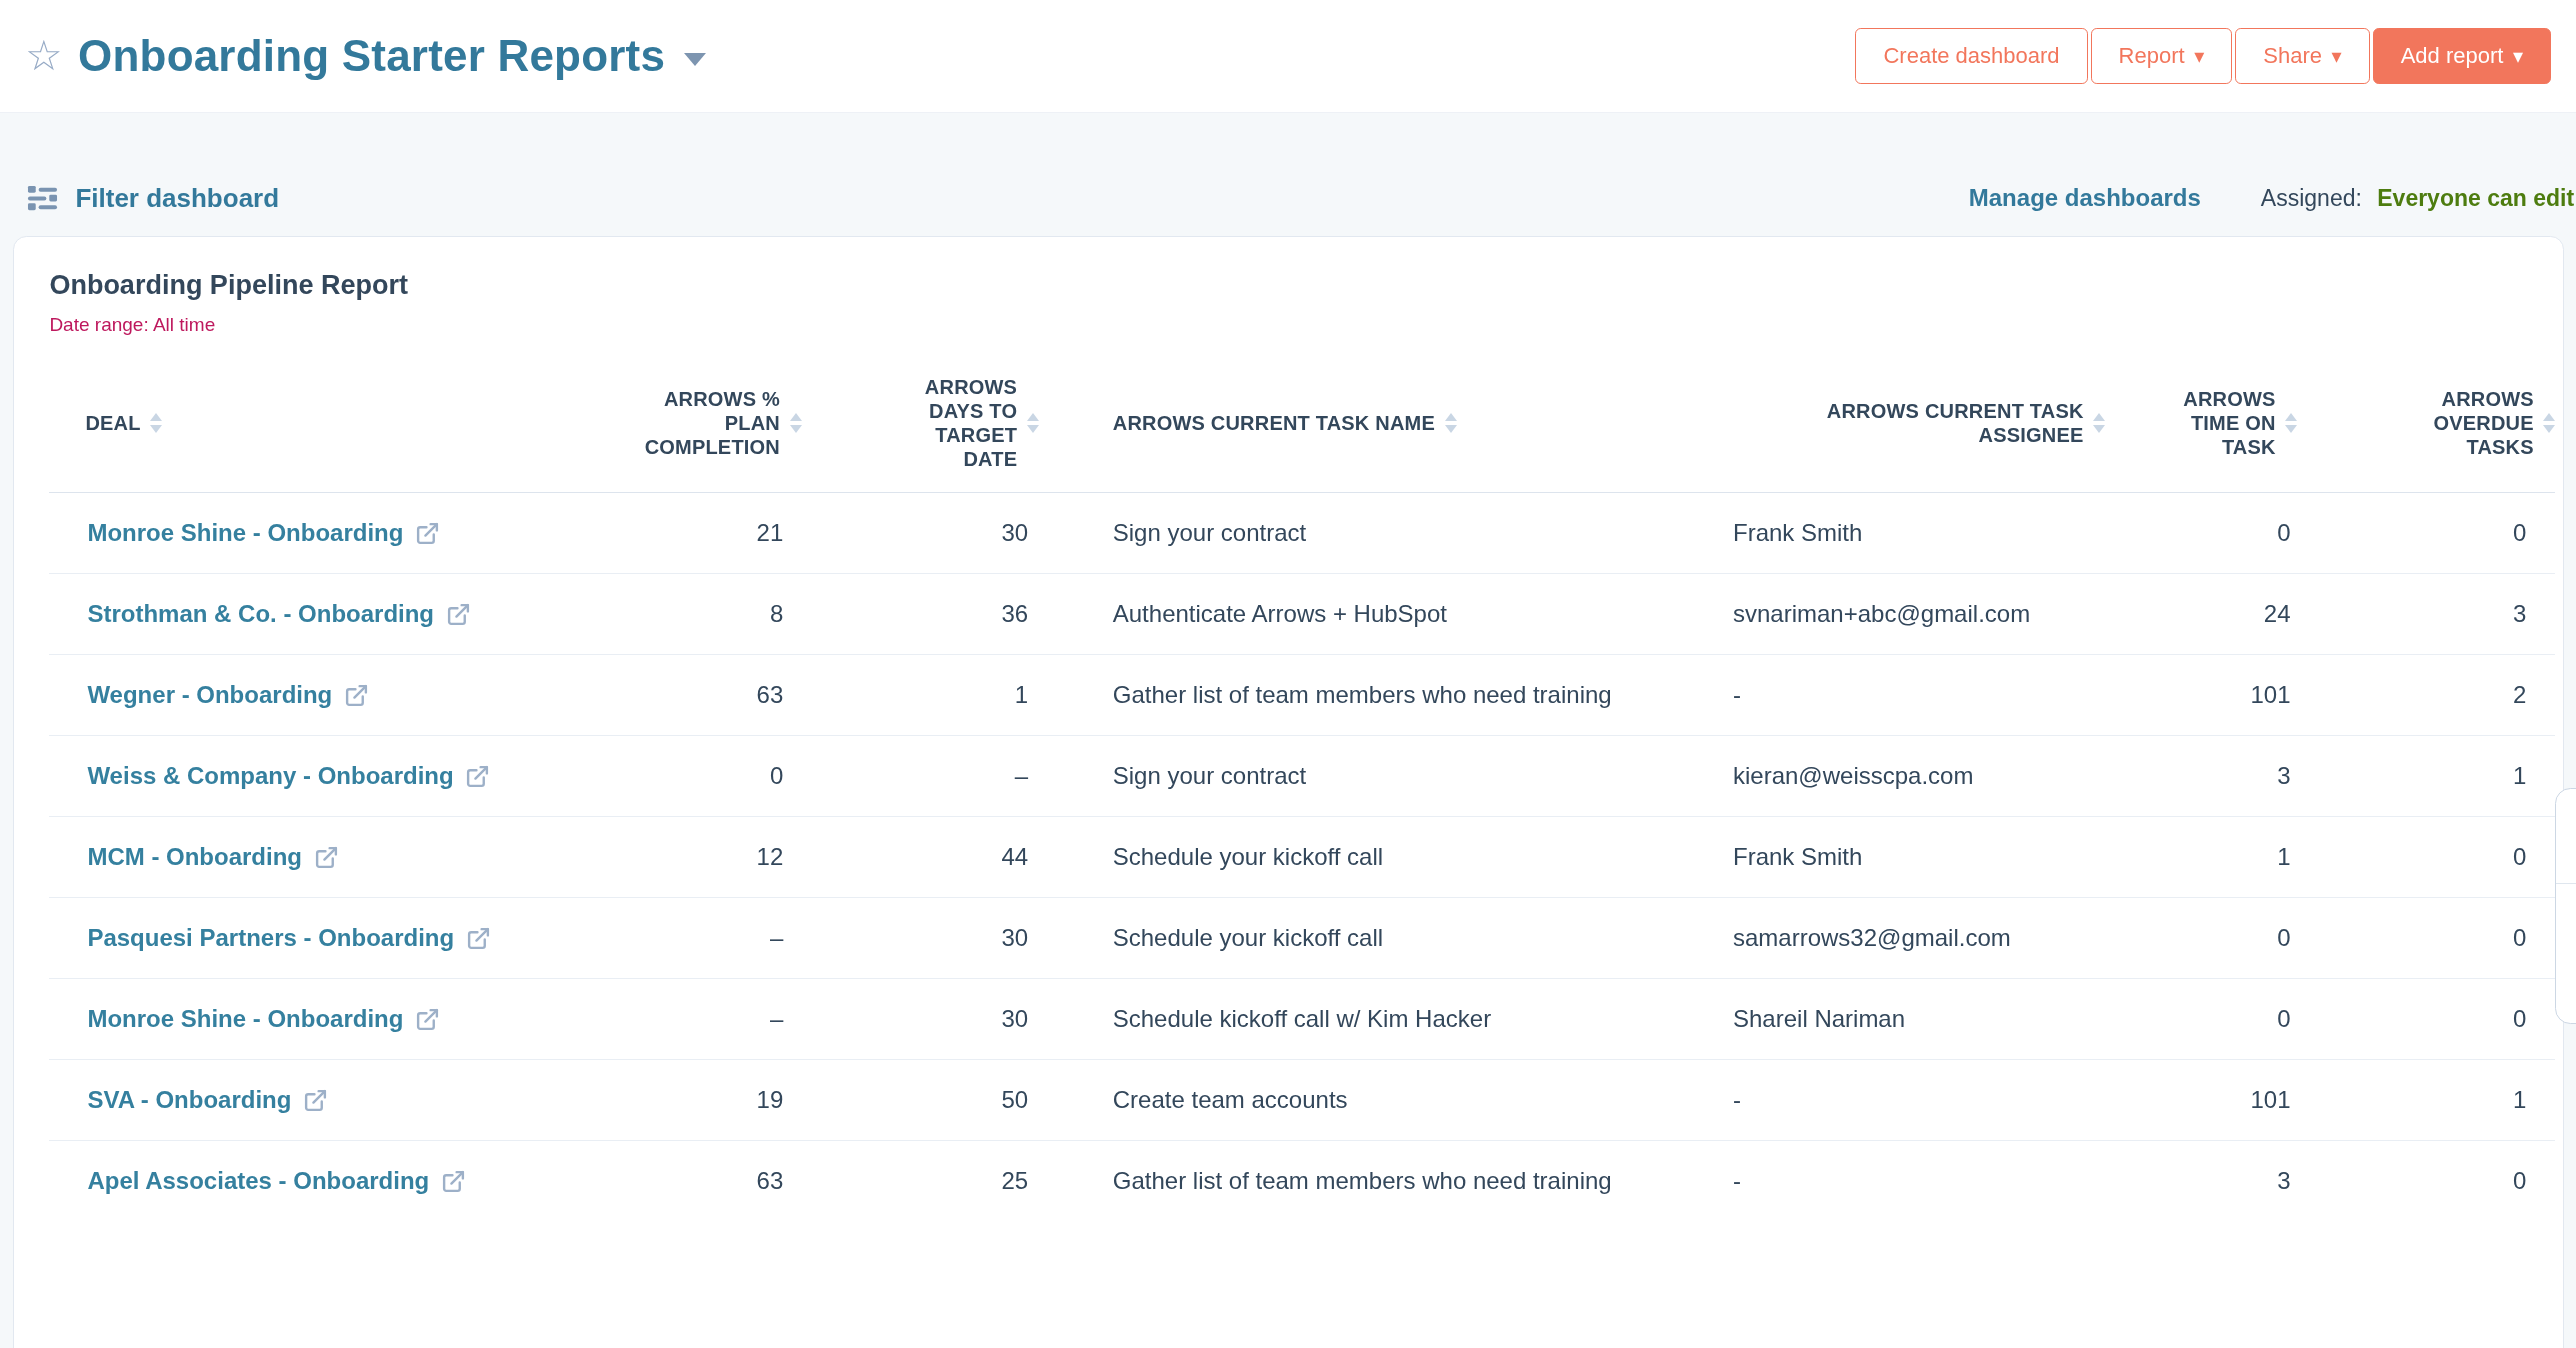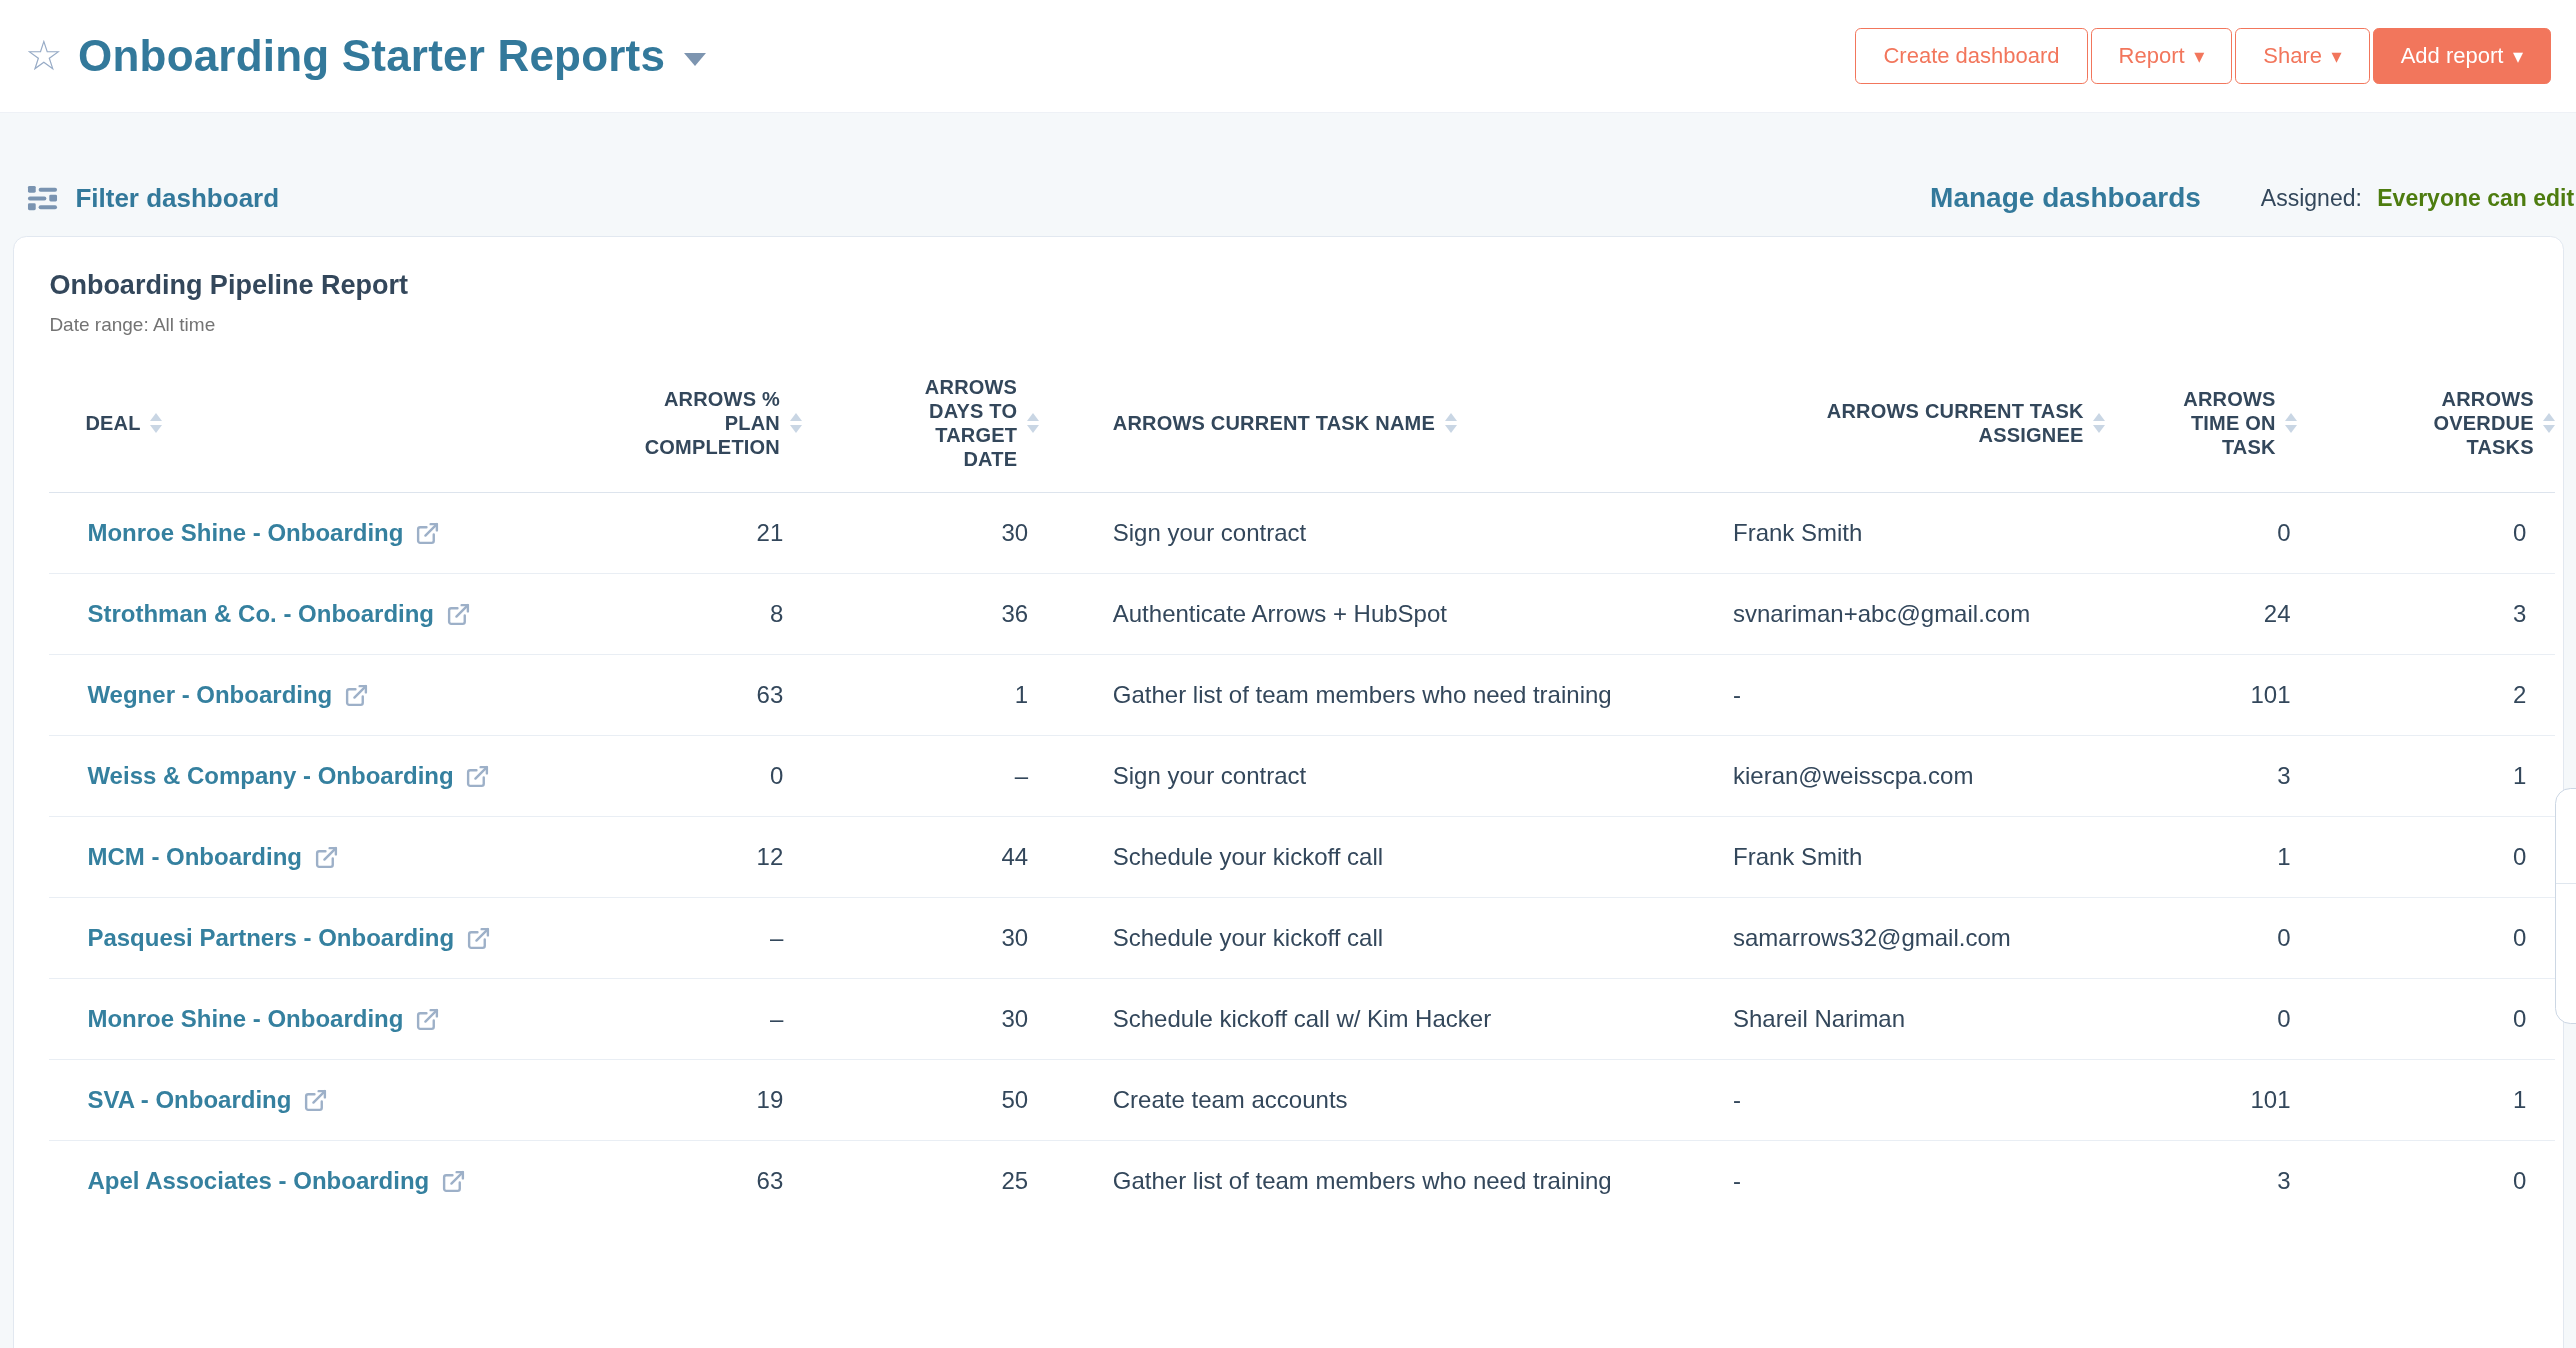--- a/index.html
+++ b/index.html
@@ -36,32 +36,32 @@
   .btn.primary { background:#f2765c; border-color:#f2765c; color:#ffffff; }
 
   
   .toolbar {
     position:absolute; top:173px; left:0; width:2576px; height:50px;
     display:flex; align-items:center; padding:0 1.9px 0 25px;
   }
   .filter-link { display:inline-flex; align-items:center; gap:15.4px; cursor:pointer; }
   .filter-link .label { font-size:26px; font-weight:700; color:#33799b; }
   .toolbar-right { margin-left:auto; display:flex; align-items:center; }
-  .manage-link { font-size:28px; font-weight:700; color:#33799b; cursor:pointer; }
+  .manage-link { font-size:24px; font-weight:700; color:#33799b; cursor:pointer; }
   .assigned-label { font-size:23px; color:#33475b; margin-left:60px; }
   .assigned-value { font-size:23px; font-weight:700; color:#4d7c0f; margin-left:15.4px; cursor:pointer; white-space:nowrap; }
 
   
   .card {
     position:absolute; top:236px; left:13.4px; width:2551px; height:1201px;
     background:#ffffff; border:1px solid #e2e8f0; border-radius:13.4px;
     padding:33px 36px 0 35px;
   }
   .report-title { font-size:27px; font-weight:700; color:#33475b; }
-  .report-subtitle { font-size:19px; color:#737373; margin-top:13.4px; }
+  .report-subtitle { font-size:19px; color:#be185d; margin-top:13.4px; }
 
   
   table { border-collapse:collapse; table-layout:fixed; width:2506px; margin-top:25px; }
   th {
     font-size:20px; font-weight:700; color:#33475b; letter-spacing:0.2px;
     line-height:24px; vertical-align:middle; padding:13.4px 0 21px 0;
     border-bottom:1px solid #dde4ed; cursor:pointer;
   }
   th.al { text-align:left; } th.ar { text-align:right; }
   .th-inner { display:inline-flex; align-items:center; }

